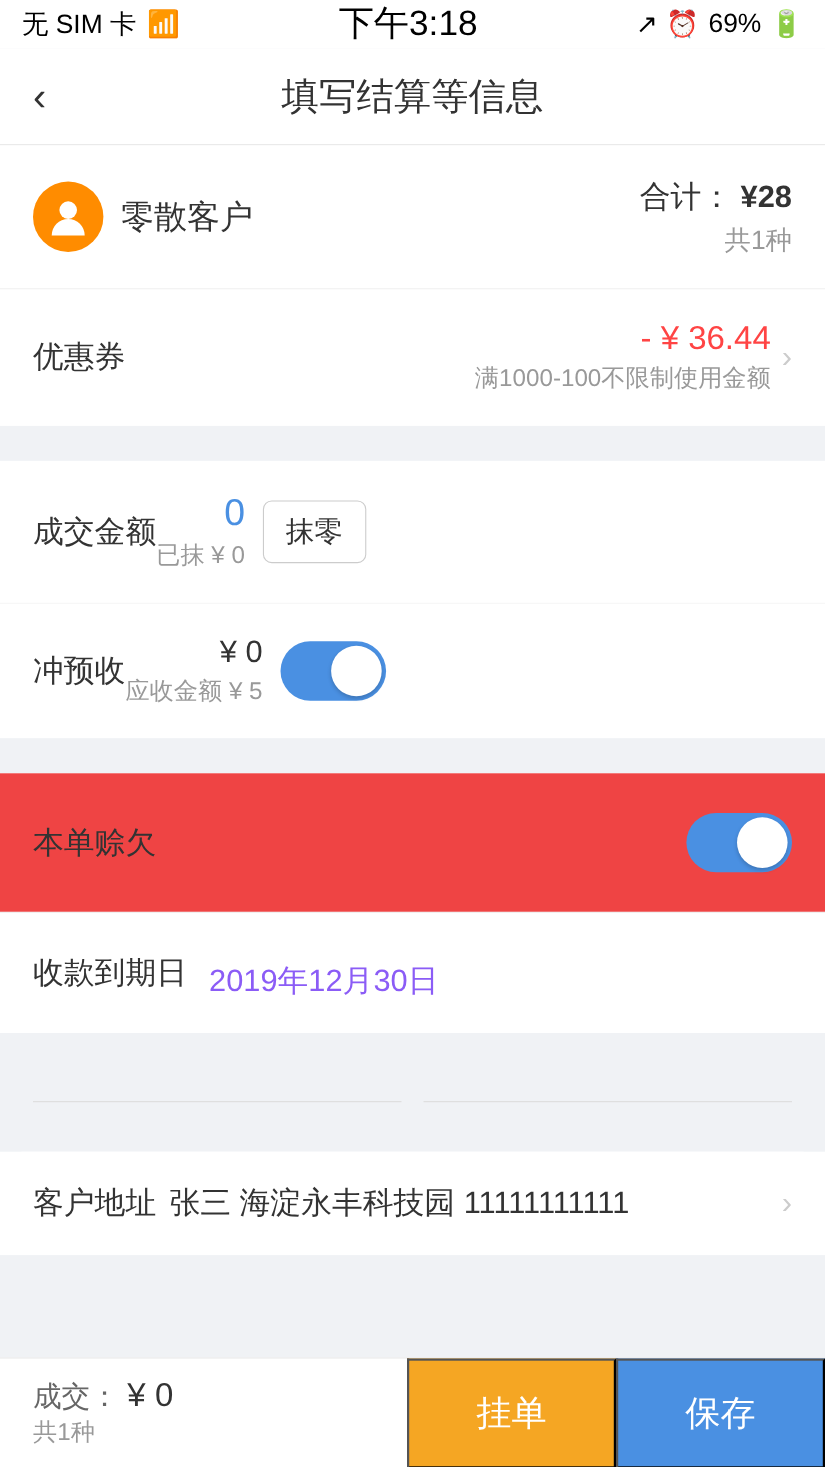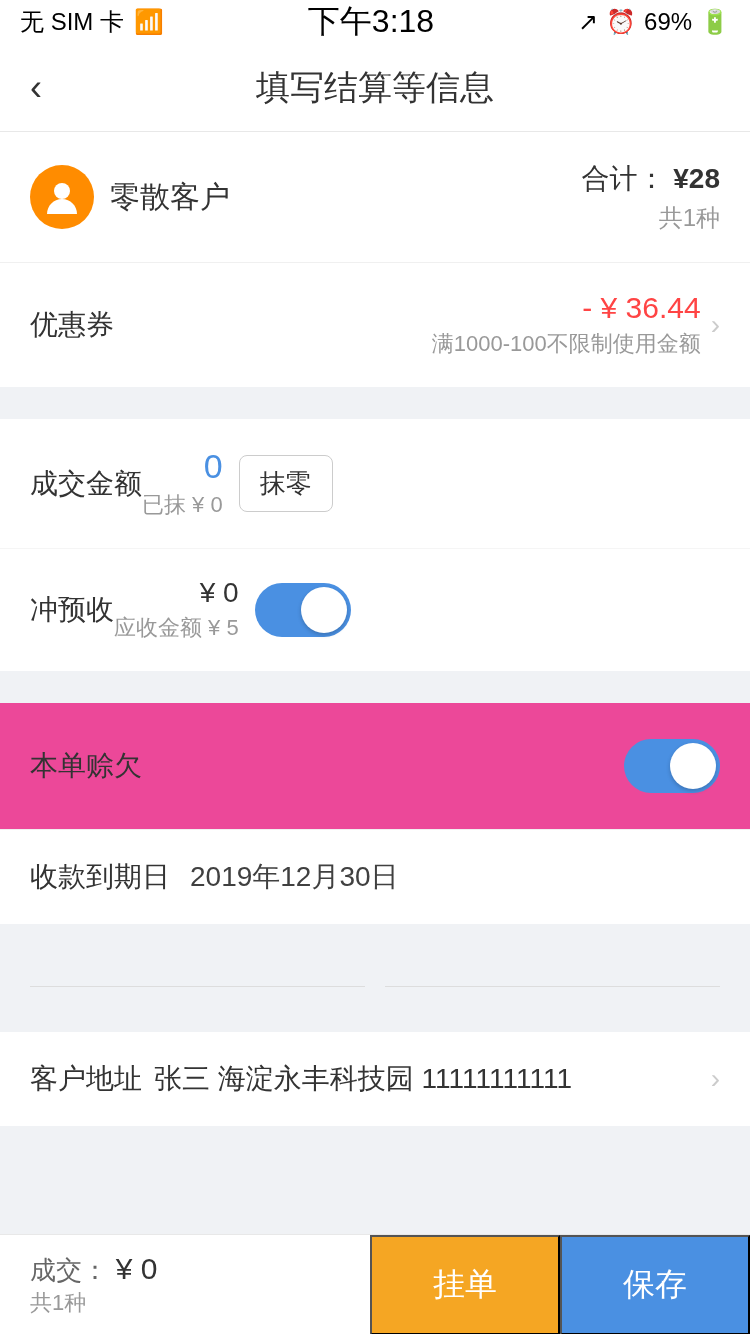--- a/index.html
+++ b/index.html
@@ -229,21 +229,21 @@
       right: 4px;
       box-shadow: 0 2px 4px rgba(0,0,0,0.2);
     }
 
     
     .debt-row {
       display: flex;
       align-items: center;
       justify-content: space-between;
       padding: 36px 30px;
-      background: #ec4899;
+      background: #ef4444;
     }
     .debt-label {
       font-size: 28px;
       color: #333;
     }
 
     
     .due-date-row {
       display: flex;
       align-items: center;
@@ -251,21 +251,22 @@
       background: #fff;
       border-top: 1px solid #f0f0f0;
     }
     .due-date-label {
       font-size: 28px;
       color: #333;
       margin-right: 20px;
     }
     .due-date-value {
       font-size: 28px;
-      color: #404040;
+      color: #8b5cf6;
+      margin-top: 15px;
     }
 
     
     .address-row {
       display: flex;
       align-items: center;
       justify-content: space-between;
       padding: 28px 30px;
       background: #fff;
       border-radius: 20px;

